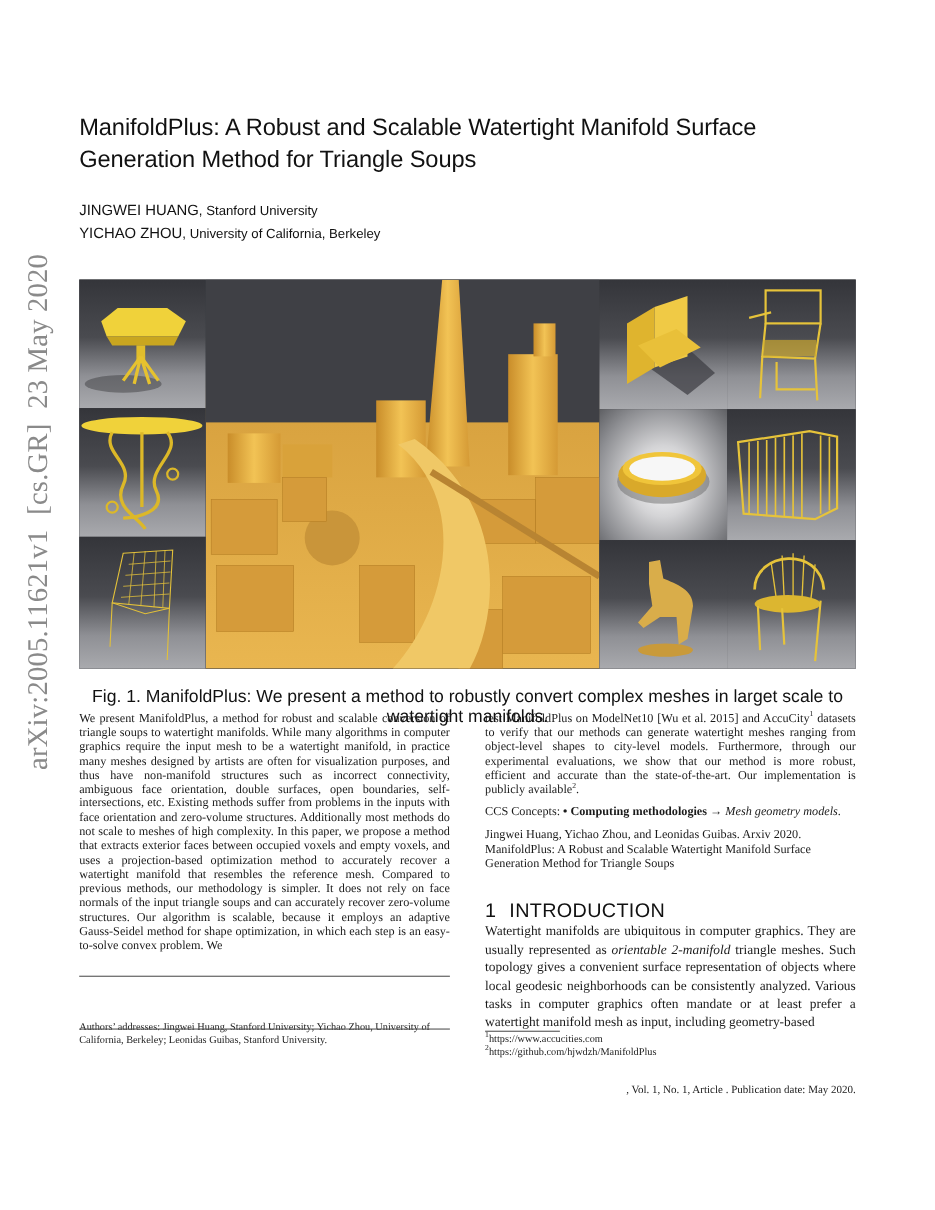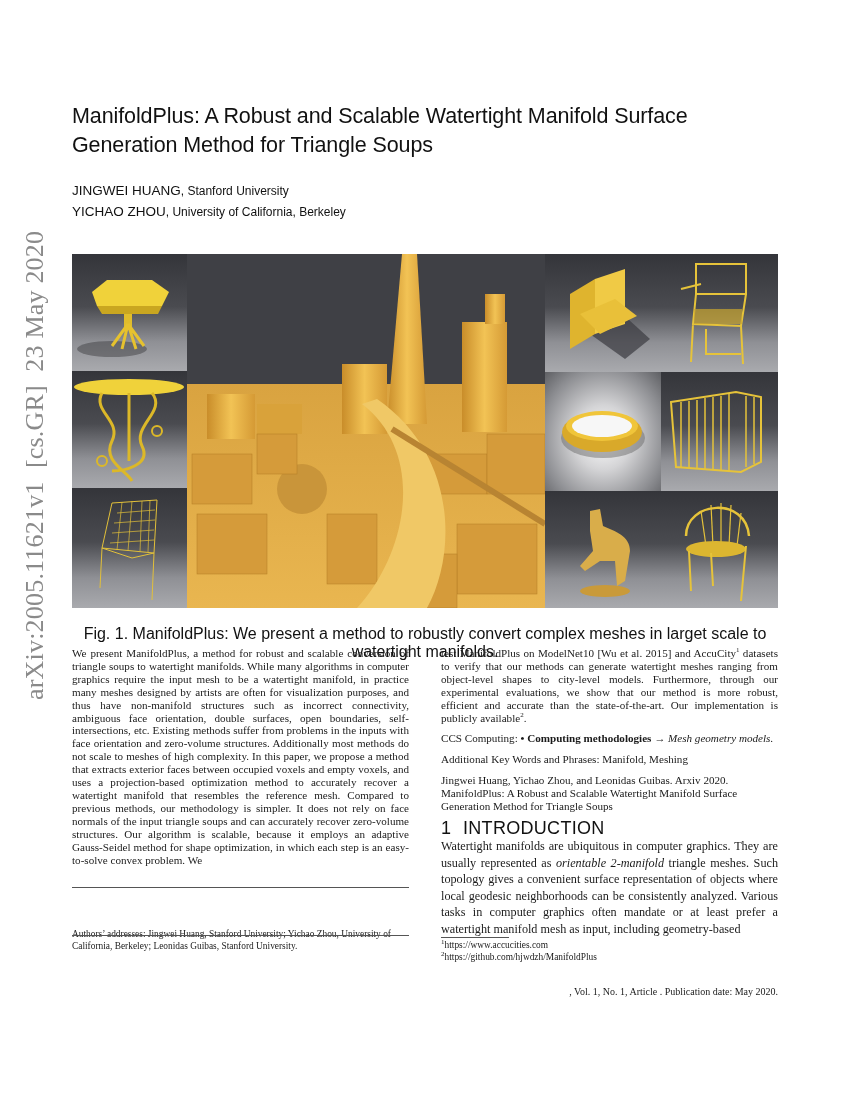--- a/index.html
+++ b/index.html
@@ -207,22 +207,21 @@
 <div id="abstract-left" class="col">
   <p class="tight">We present ManifoldPlus, a method for robust and scalable conversion of triangle soups to watertight manifolds. While many algorithms in computer graphics require the input mesh to be a watertight manifold, in practice many meshes designed by artists are often for visualization purposes, and thus have non-manifold structures such as incorrect connectivity, ambiguous face orientation, double surfaces, open boundaries, self-intersections, etc. Existing methods suffer from problems in the inputs with face orientation and zero-volume structures. Additionally most methods do not scale to meshes of high complexity. In this paper, we propose a method that extracts exterior faces between occupied voxels and empty voxels, and uses a projection-based optimization method to accurately recover a watertight manifold that resembles the reference mesh. Compared to previous methods, our methodology is simpler. It does not rely on face normals of the input triangle soups and can accurately recover zero-volume structures. Our algorithm is scalable, because it employs an adaptive Gauss-Seidel method for shape optimization, in which each step is an easy-to-solve convex problem. We</p>
 </div>
 
 <div class="rule" style="left:72px;top:887px;width:337px;"></div>
 <div id="addr">Authors’ addresses: Jingwei Huang, Stanford University; Yichao Zhou, University of California, Berkeley; Leonidas Guibas, Stanford University.</div>
 <div class="rule" style="left:72px;top:935px;width:337px;"></div>
 
 <div id="abstract-right" class="col">
   <p class="para"><span>test ManifoldPlus on ModelNet10 [Wu et al. 2015] and AccuCity</span><sup>1</sup><span> datasets to verify that our methods can generate watertight meshes ranging from object-level shapes to city-level models. Furthermore, through our experimental evaluations, we show that our method is more robust, efficient and accurate than the state-of-the-art. Our implementation is publicly available</span><sup>2</sup><span>.</span></p>
-  <p class="para" style="text-align:left;"><span>CCS Computing: </span><span class="bold">• </span><span class="bold">Computing methodologies</span><span> → </span><span class="ital">Mesh geometry models</span><span>.</span></p>
-  <p class="para" style="text-align:left;">Additional Key Words and Phrases: Manifold, Meshing</p>
+  <p class="para" style="text-align:left;"><span>CCS Concepts: </span><span class="bold">• </span><span class="bold">Computing methodologies</span><span> → </span><span class="ital">Mesh geometry models</span><span>.</span></p>
   <p class="para" style="text-align:left;">Jingwei Huang, Yichao Zhou, and Leonidas Guibas. Arxiv 2020. ManifoldPlus: A Robust and Scalable Watertight Manifold Surface Generation Method for Triangle Soups</p>
 </div>
 
 <div id="section-heading"><span class="num">1</span><span>INTRODUCTION</span></div>
 
 <div id="intro"><span>Watertight manifolds are ubiquitous in computer graphics. They are usually represented as </span><span class="ital">orientable 2-manifold</span><span> triangle meshes. Such topology gives a convenient surface representation of objects where local geodesic neighborhoods can be consistently analyzed. Various tasks in computer graphics often mandate or at least prefer a watertight manifold mesh as input, including geometry-based</span></div>
 
 <div class="rule" style="left:441px;top:937px;width:68px;"></div>
 <div id="footnotes">
   <div><sup>1</sup><span>https://www.accucities.com</span></div>

